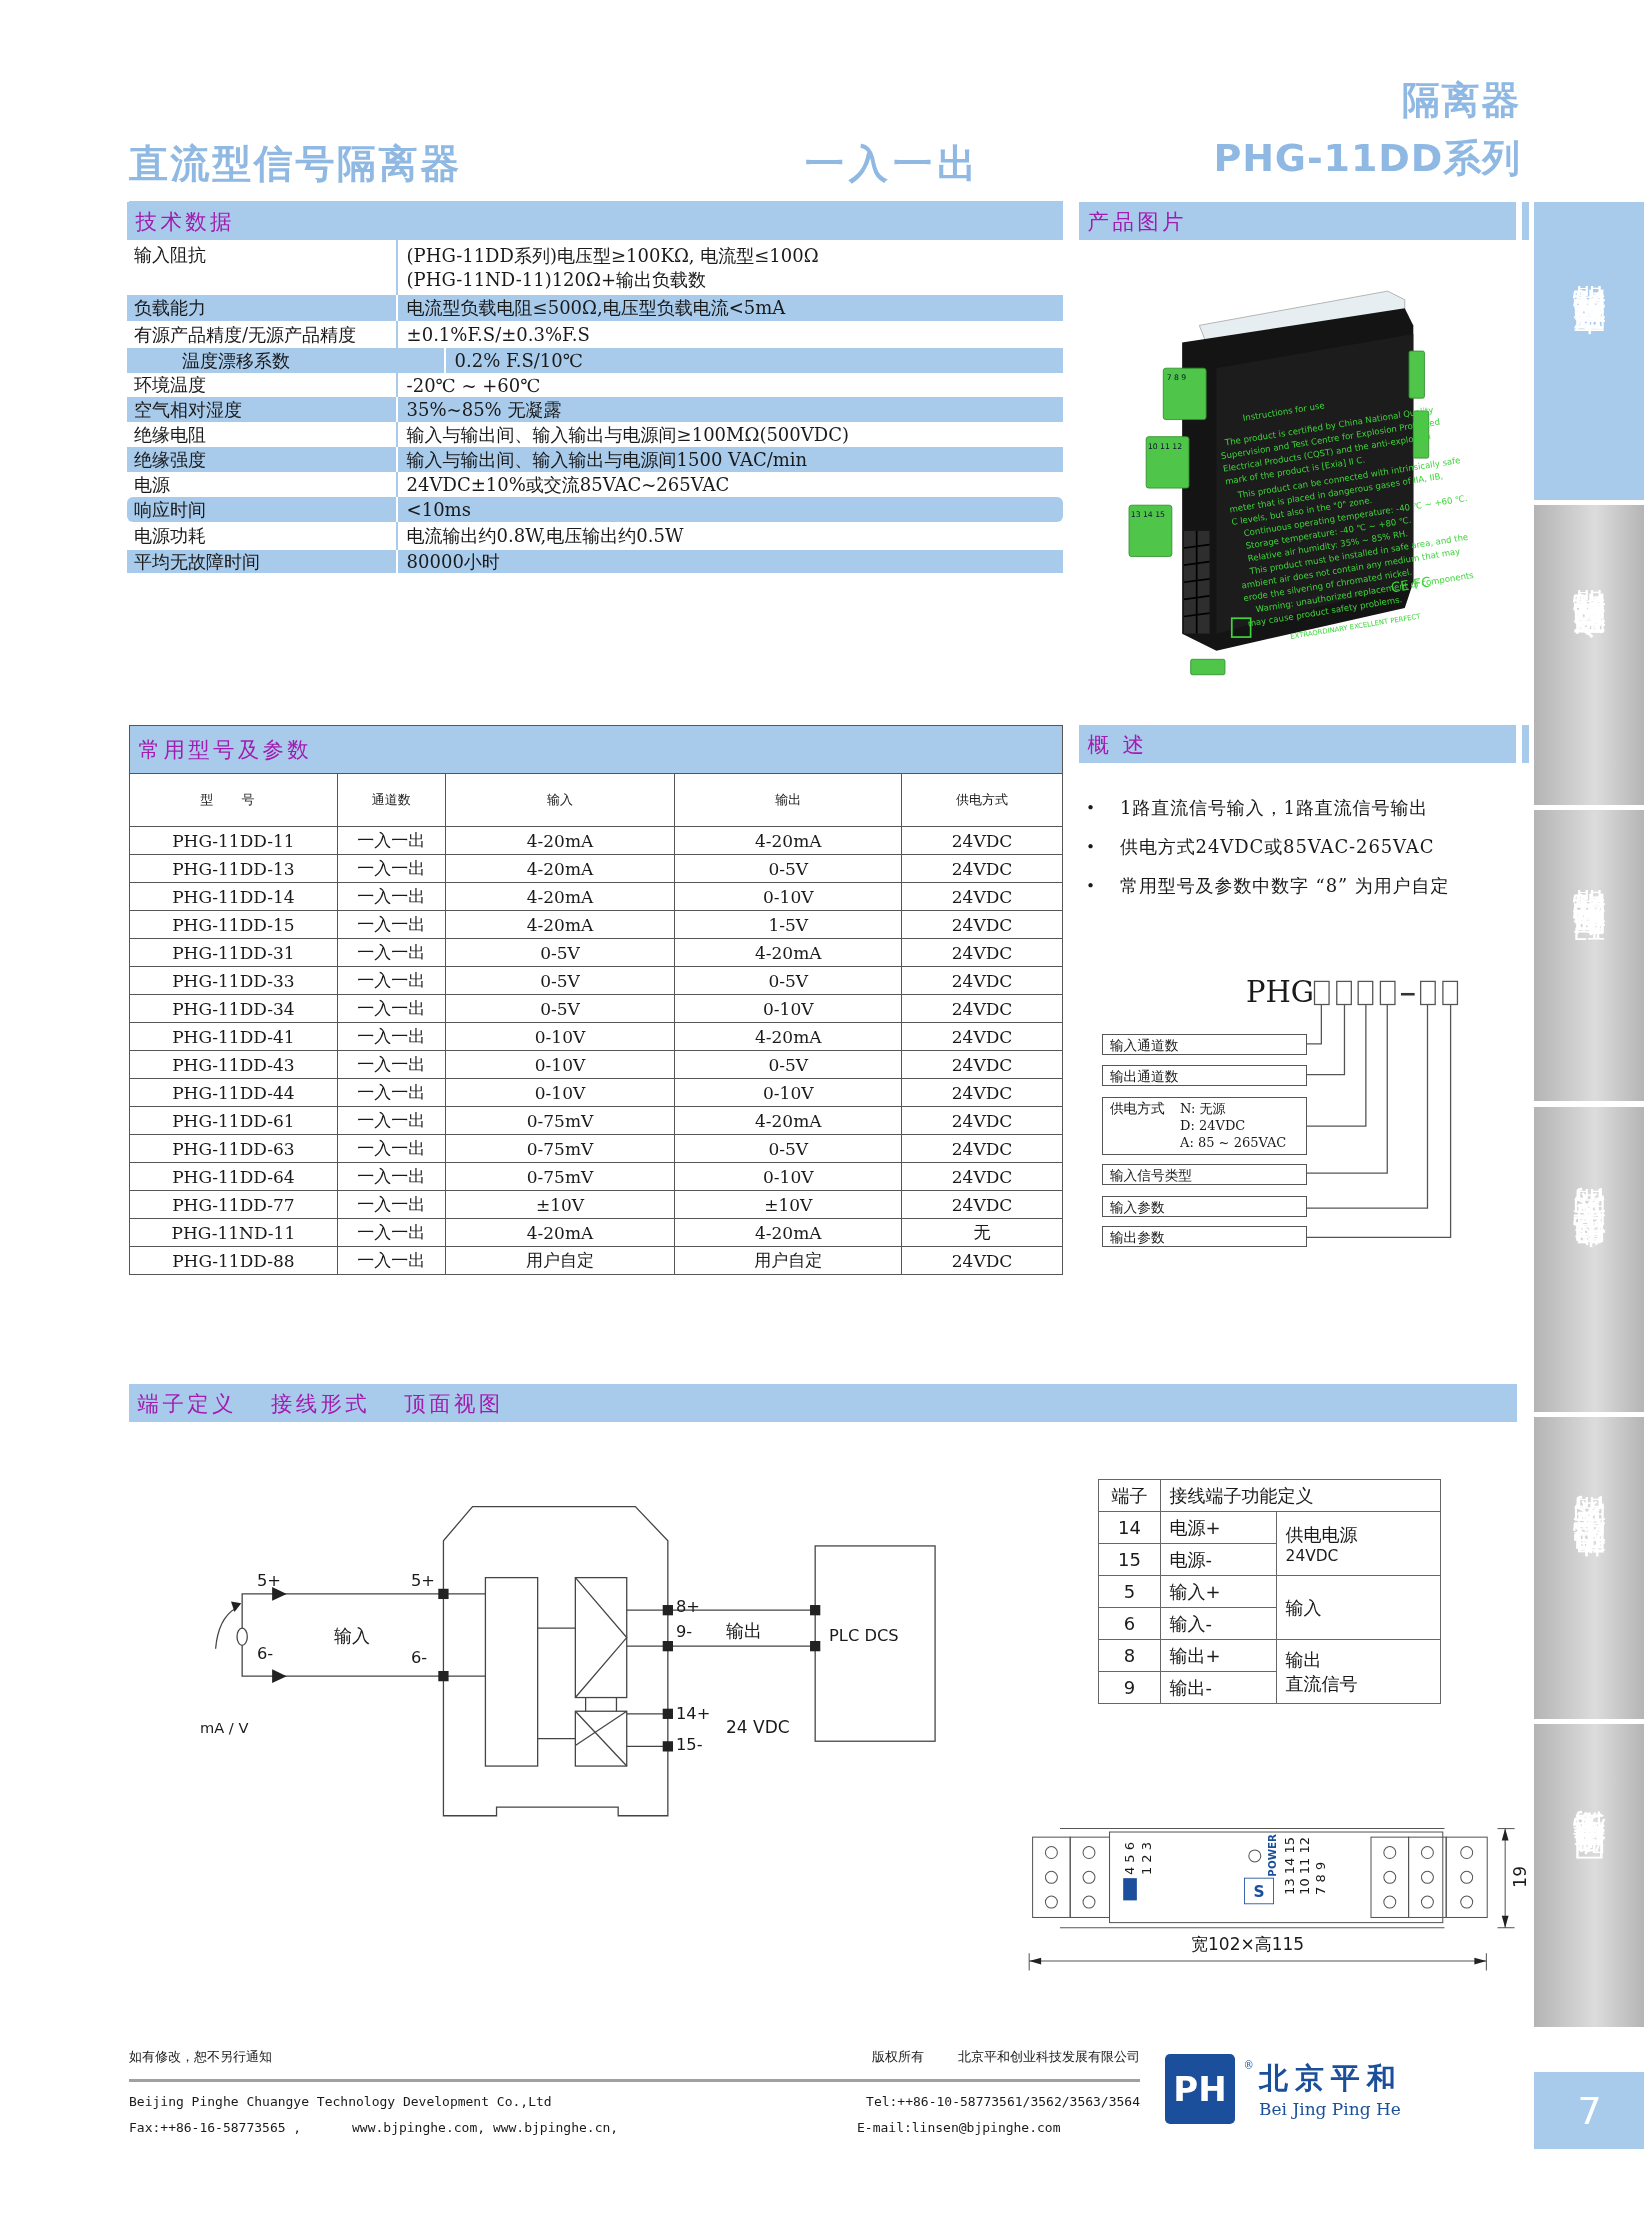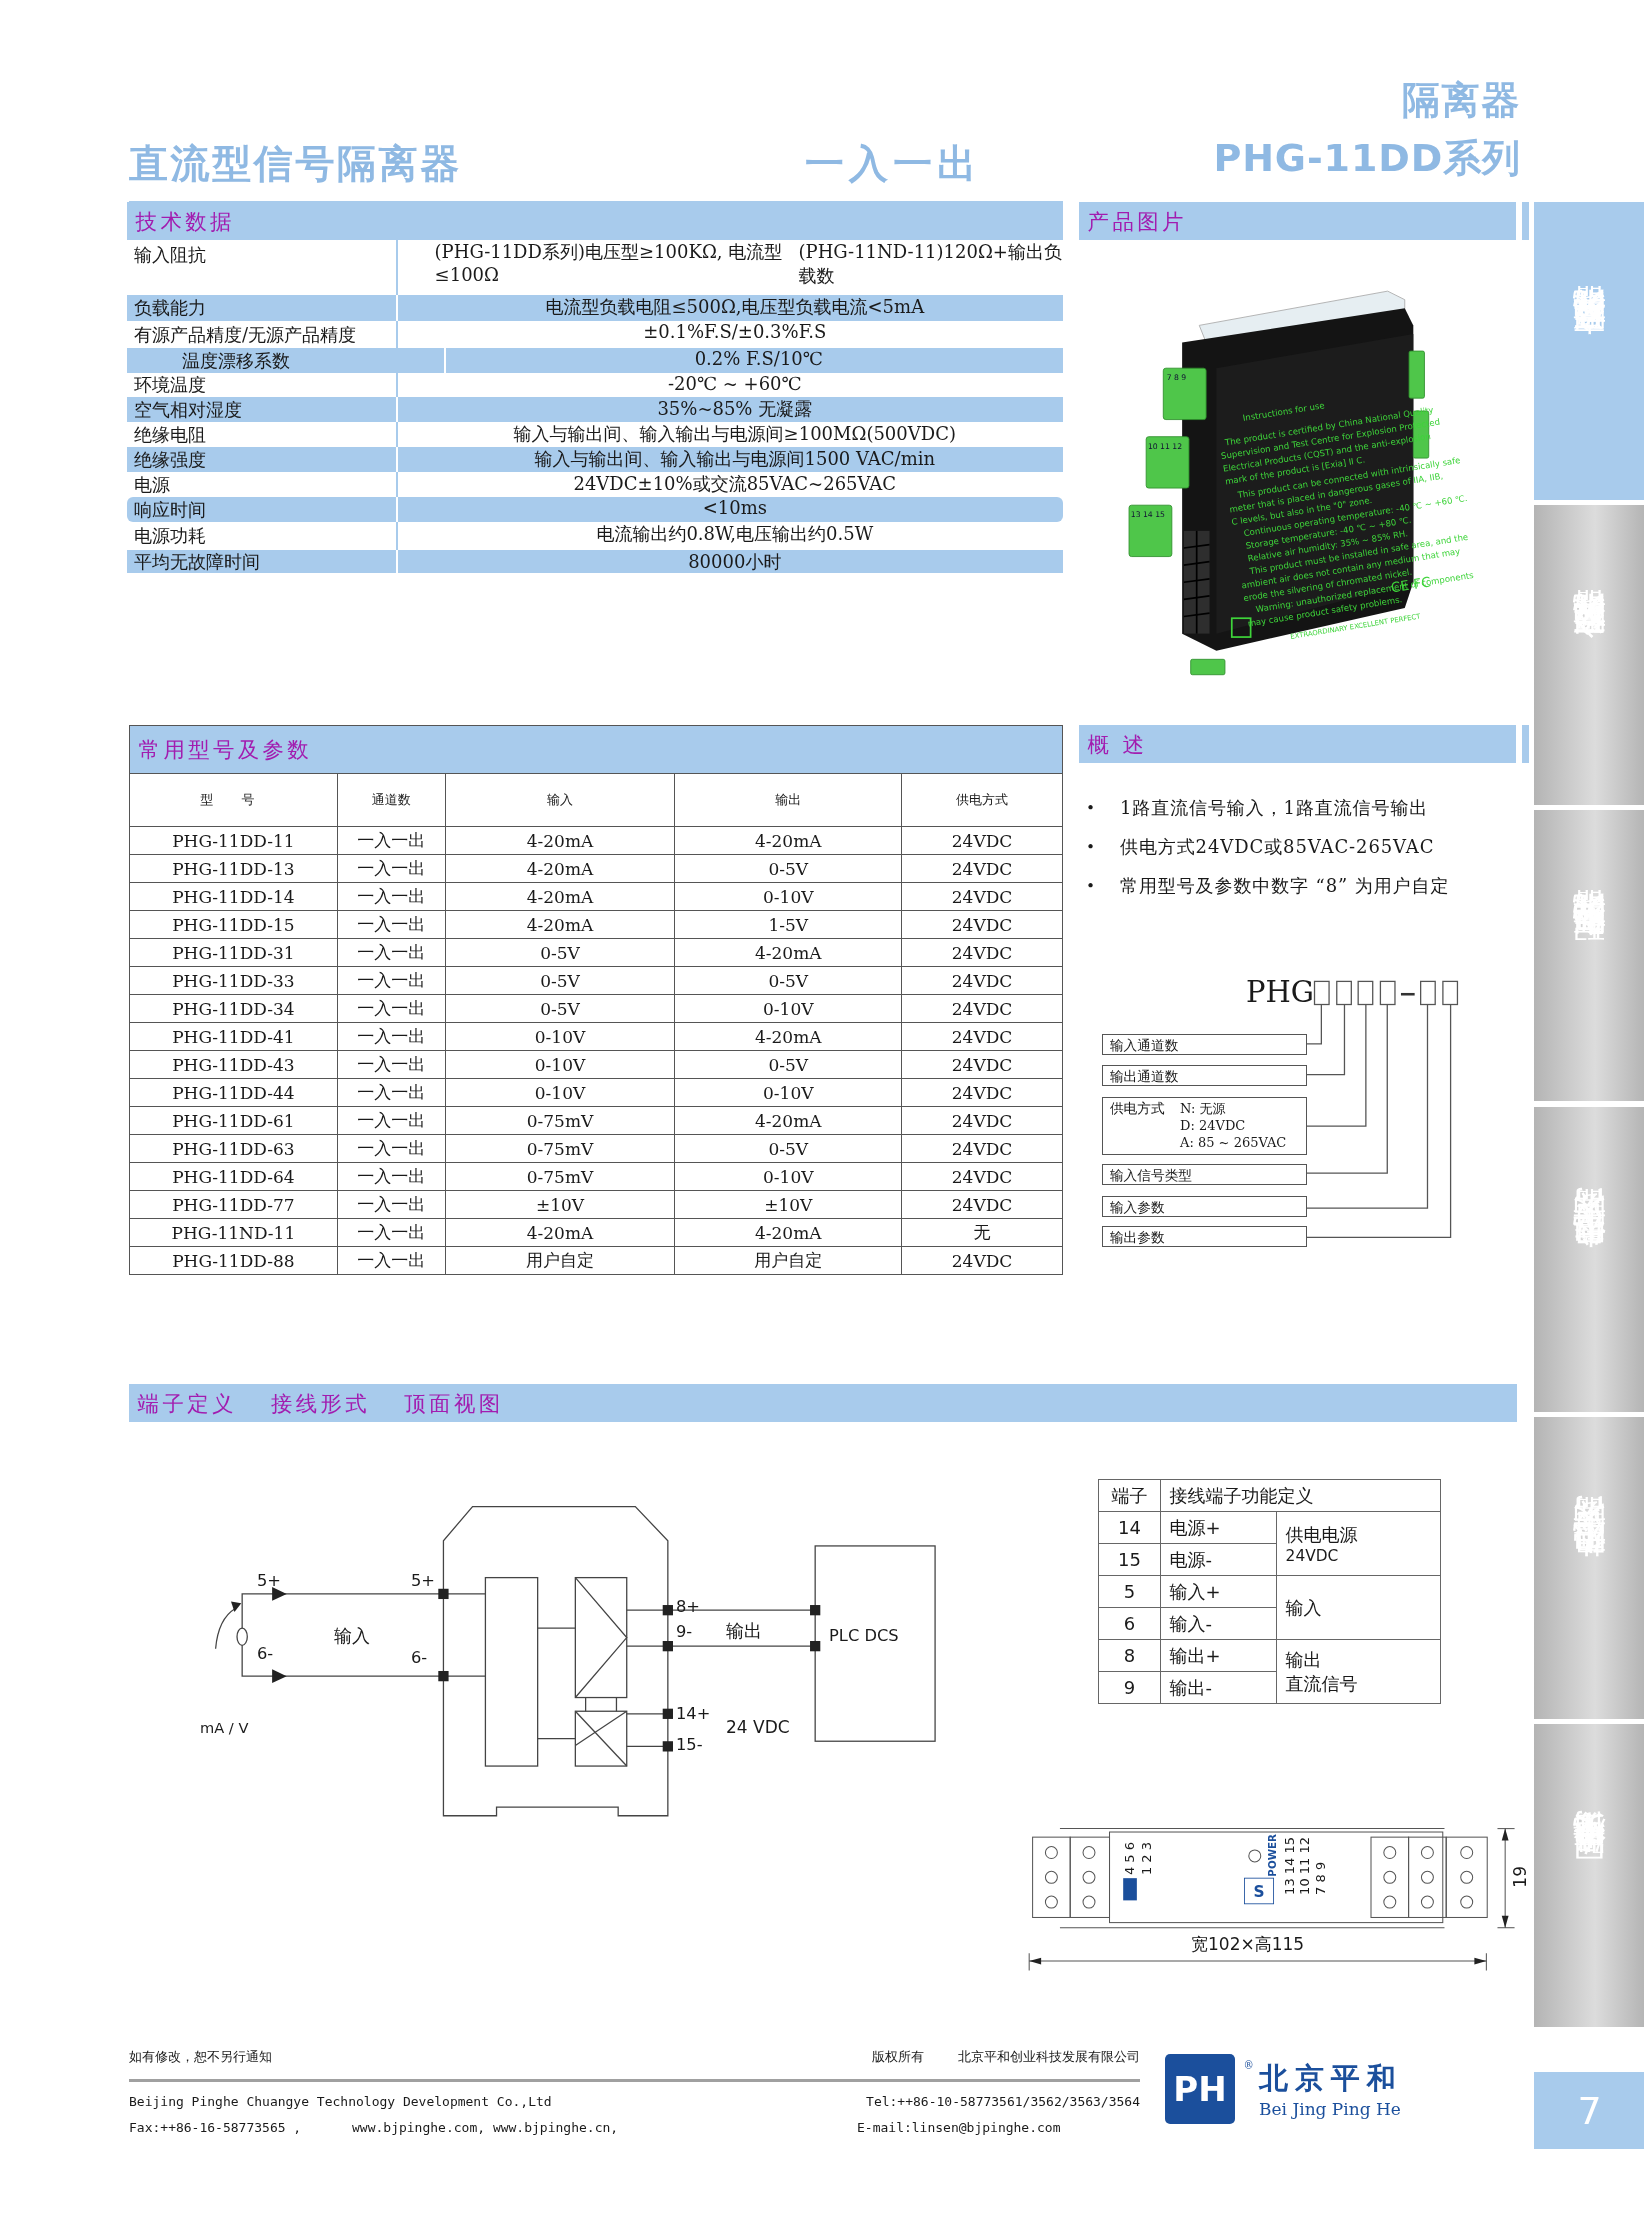--- a/index.html
+++ b/index.html
@@ -15,21 +15,21 @@
   #hdr-mid { left: 805px; top: 137px; font-size: 39px; letter-spacing: 5.1px; }
   #hdr-right { right: 124px; top: 133px; font-size: 38px; letter-spacing: 0.9px; }
 
   .section-head { font-family: "DejaVu Sans", sans-serif; font-size: 21.4px; color: #a21caf; padding-left: 8.6px; display: flex; align-items: center; letter-spacing: 3.4px; }
 
   
   #tech { left: 127px; top: 202px; width: 936px; }
   #tech .head { height: 38px; }
   .tech-row { display: flex; font-size: 18px; font-family: "DejaVu Serif", serif; }
   .tech-row .k { width: 271px; padding-left: 6.9px; border-right: 2.6px solid #a8cbec; display: flex; align-items: center; }
-  .tech-row .v { flex: 1; padding-left: 8.6px; display: flex; flex-direction: row; justify-content: center; }
+  .tech-row .v { flex: 1; padding-left: 8.6px; display: flex; flex-direction: column; justify-content: center; }
   .tech-row.alt { background: #a8cbec; }
   .tech-row.alt .k { border-right-color: #ffffff; }
 
   
   #photo-head { left: 1079px; top: 202px; width: 437px; height: 38px; }
   #photo { left: 1122px; top: 274px; width: 360px; height: 411px; }
 
   
   #models { left: 129px; top: 725px; width: 934px; }
   #models .head { height: 48px; border: 1.7px solid #555; border-bottom: none; }
@@ -85,21 +85,21 @@
 
 <div class="abs title-blue" id="hdr-top-right">隔离器</div>
 <div class="abs title-blue" id="hdr-left">直流型信号隔离器</div>
 <div class="abs title-blue" id="hdr-mid">一入一出</div>
 <div class="abs title-blue" id="hdr-right">PHG-11DD系列</div>
 <div class="abs" style="left:129px;top:201px;width:934px;height:1.7px;background:#a8cbec"></div>
 
 <div class="abs" id="tech">
   <div class="head blue-bar section-head">技术数据</div>
   <div id="tech-rows">
-      <div class="tech-row" style="height: 55px; gap: 28px;">
+      <div class="tech-row" style="height: 55px;">
         <div class="k" style="align-items: flex-start; padding-top: 3.4px;">输入阻抗</div>
         <div class="v">
           <span>(PHG-11DD系列)电压型≥100KΩ, 电流型≤100Ω</span>
           <span>(PHG-11ND-11)120Ω+输出负载数</span>
         </div>
       </div>
       <div class="tech-row alt" style="height: 26px;">
         <div class="k">负载能力</div>
         <div class="v">
           <span>电流型负载电阻≤500Ω,电压型负载电流&lt;5mA</span>

